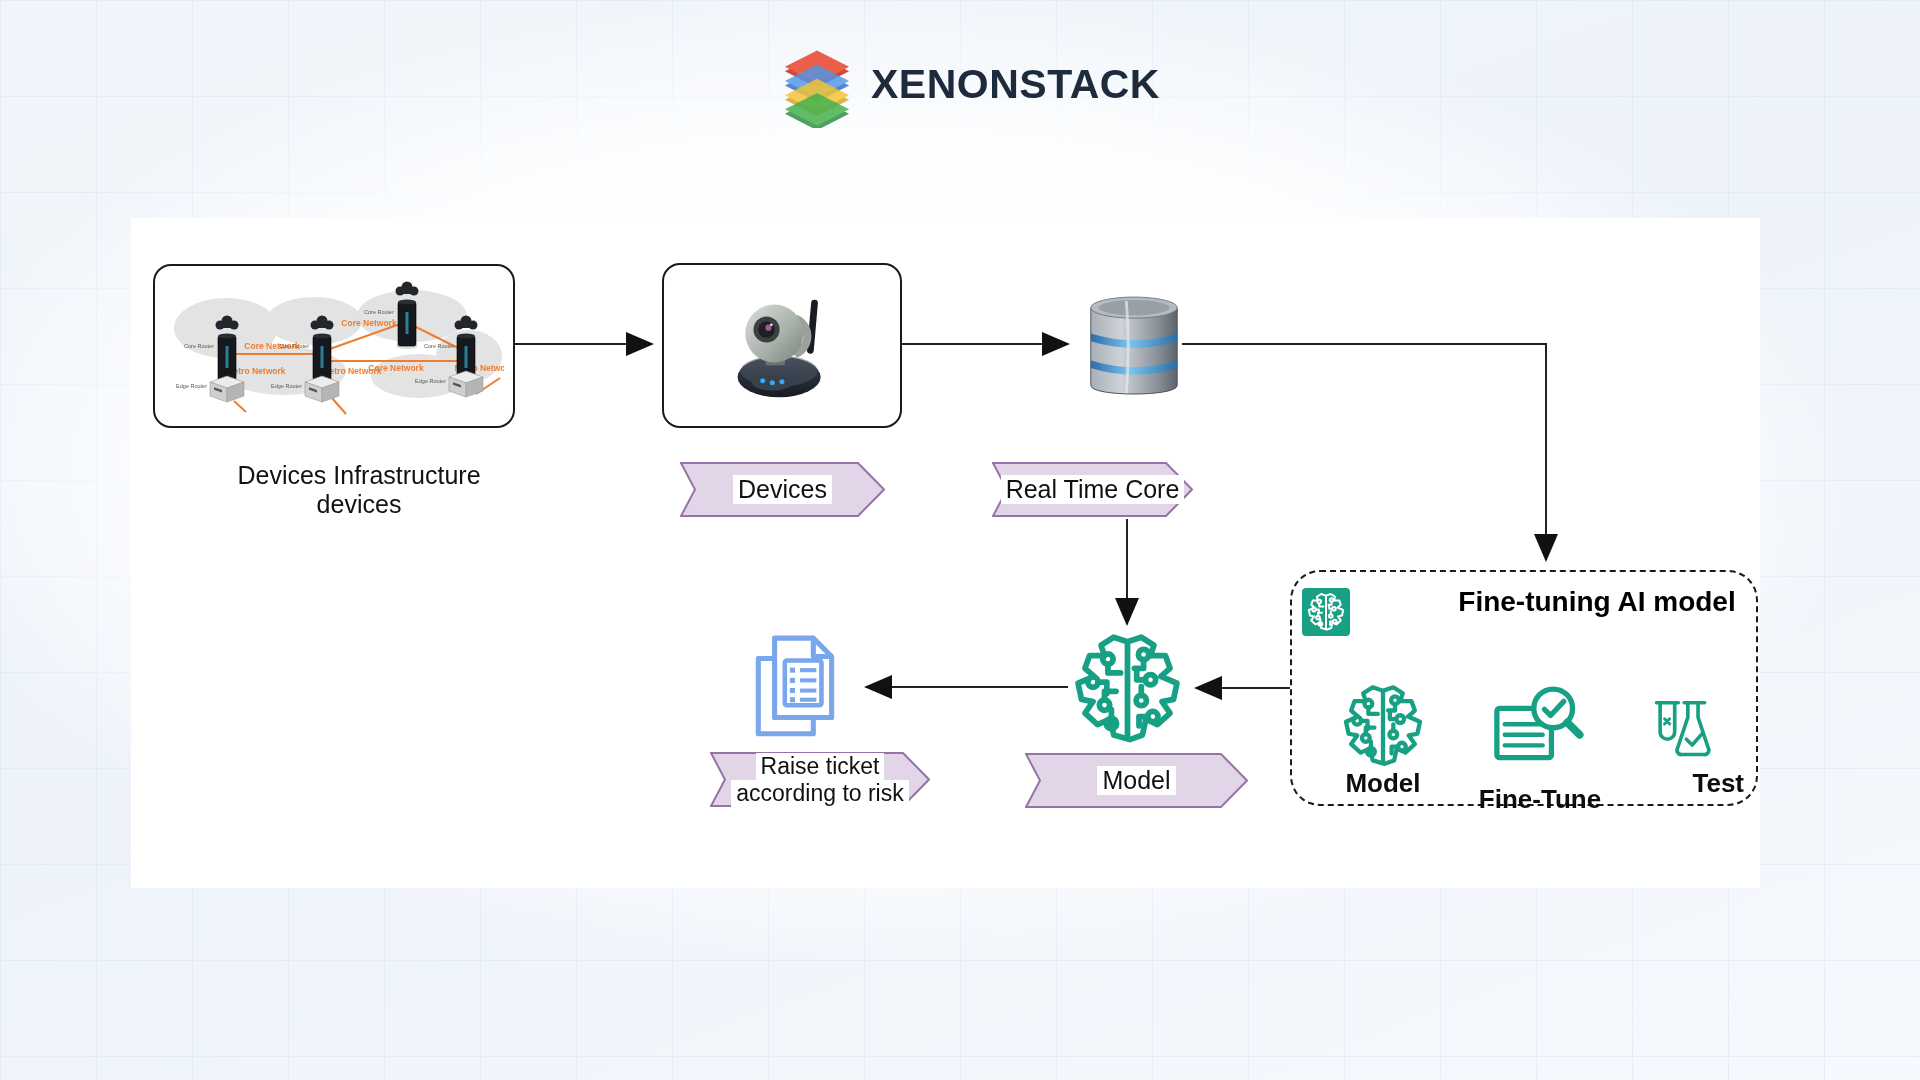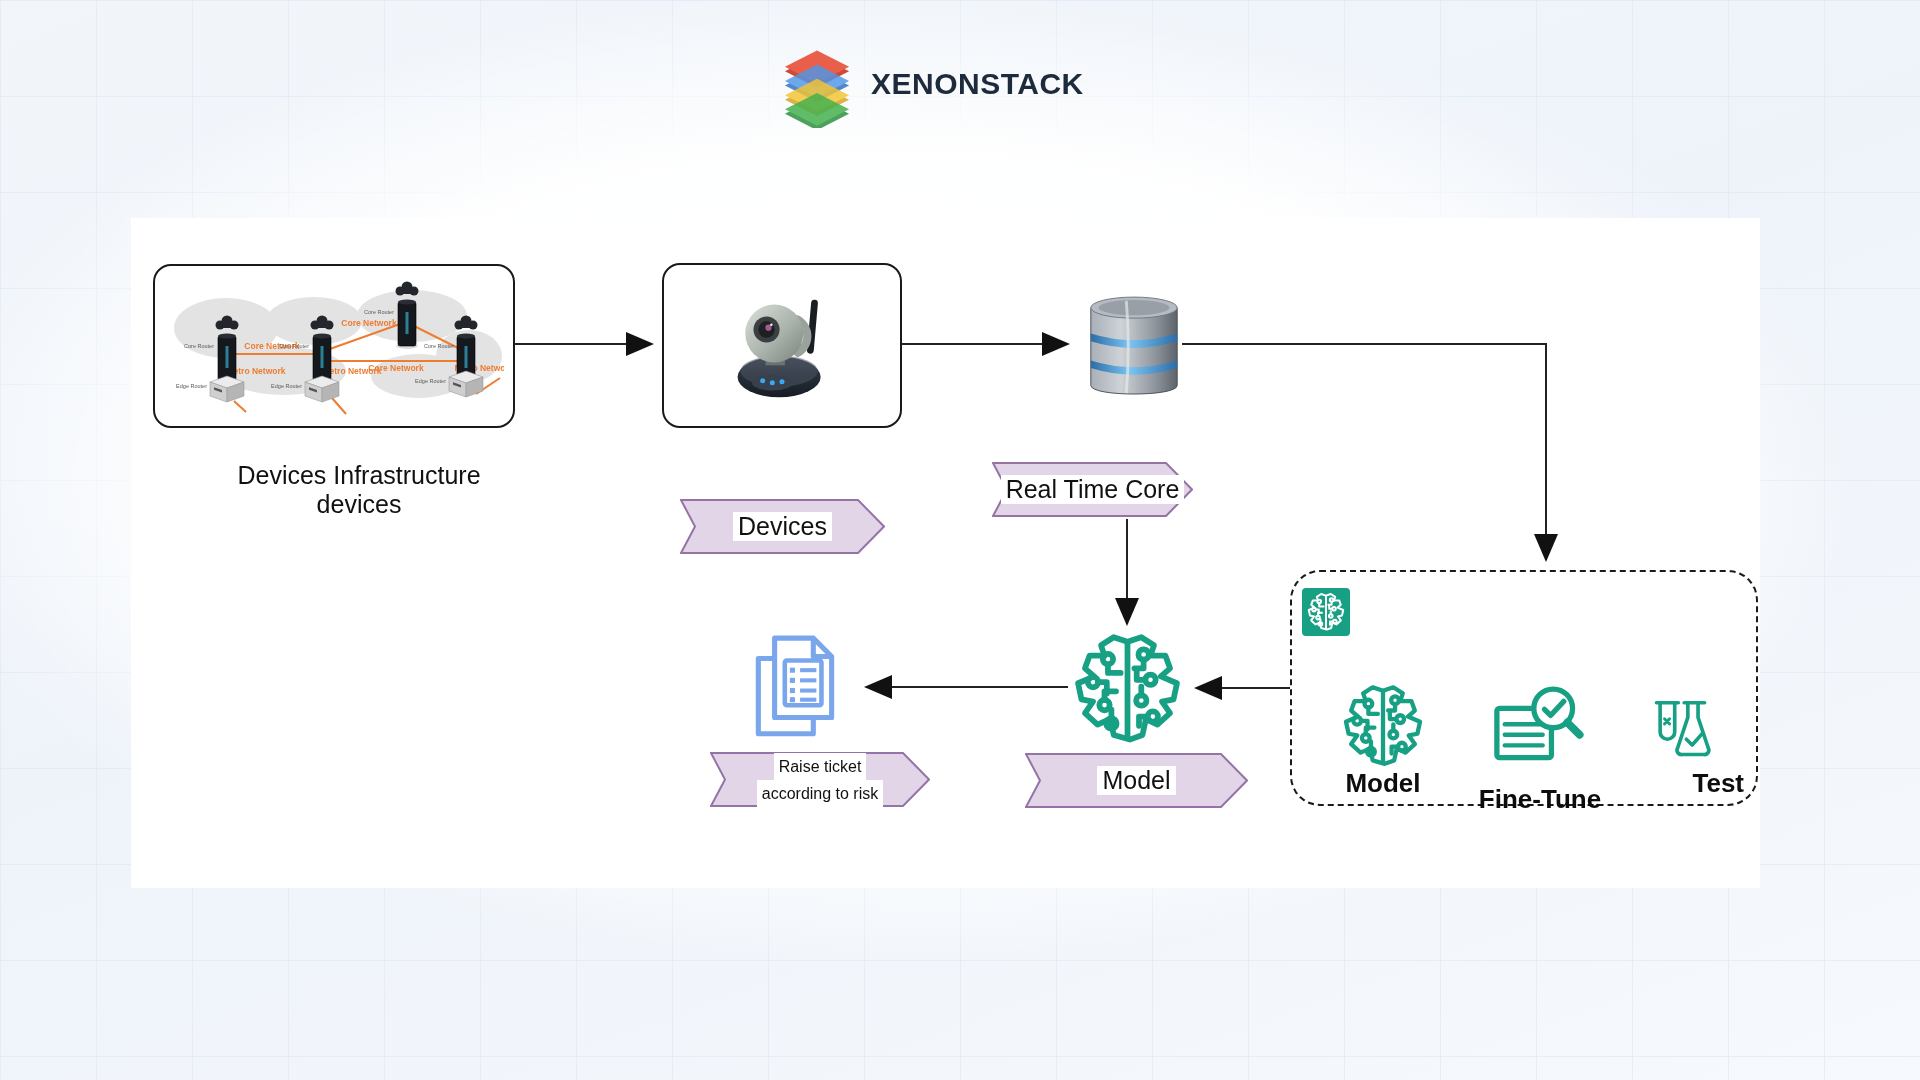--- a/index.html
+++ b/index.html
@@ -20,35 +20,35 @@
   }
   .grid-fade{
     position:absolute;inset:0;
     background:radial-gradient(ellipse 62% 55% at 46% 44%, #ffffff 0%, rgba(255,255,255,.96) 55%, rgba(255,255,255,0) 82%);
   }
   .panel{
     position:absolute;left:131px;top:218px;width:1629px;height:670px;
     background:#fff;
   }
   .brand{position:absolute;left:775px;top:38px;height:92px;display:flex;align-items:center;gap:12px;}
-  .brand-text{font-size:30px;font-weight:bold;color:#1d2b3c;letter-spacing:.5px;}
+  .brand-text{font-size:41px;font-weight:bold;color:#1d2b3c;letter-spacing:.5px;}
   .node{
     position:absolute;background:#fff;border:2px solid #1a1a1a;border-radius:18px;
     display:flex;align-items:center;justify-content:center;
   }
   .connectors{position:absolute;left:0;top:0;pointer-events:none;}
   .connectors line,.connectors polyline{stroke:#222;stroke-width:2;fill:none;}
   .ribbon{position:absolute;height:55px;}
   .ribbon svg{position:absolute;inset:0;}
   .ribbon .lbl{
     position:absolute;inset:0;display:flex;flex-direction:column;align-items:center;justify-content:center;
     font-size:25px;line-height:29px;text-align:center;
   }
   .ribbon .lbl span{background:#fff;padding:0 5px;}
-  .ribbon.small .lbl{font-size:16px;line-height:27px;align-items:center;}
+  .ribbon.small .lbl{font-size:23px;line-height:27px;align-items:center;}
   .ft-box{
     position:absolute;left:1290px;top:570px;width:468px;height:236px;
     border:2.5px dashed #1a1a1a;border-radius:30px;background:#fff;box-sizing:border-box;
   }
   .ft-badge{
     position:absolute;left:10px;top:16px;width:48px;height:48px;border-radius:4px;
     background:var(--teal);display:flex;align-items:center;justify-content:center;
   }
   .ft-title{
     position:absolute;left:150px;top:14px;width:310px;text-align:center;
@@ -252,21 +252,21 @@
   </svg>
 
   <div class="ribbon" style="left:188px;top:462px;width:342px;">
     <svg viewBox="0 0 342 55" width="342" height="55">
         <path d="M1,1 H315 L341,27.5 L315,54 H1 L15,27.5 Z" style="fill:var(--ribbon-fill);stroke:var(--ribbon-stroke)" stroke-width="2"></path>
       </svg>
     <div class="lbl">
         <span>Devices Infrastructure devices</span>
       </div>
   </div>
-  <div class="ribbon" style="left:680px;top:462px;width:205px;margin-top:37px;">
+  <div class="ribbon" style="left:680px;top:462px;width:205px;">
     <svg viewBox="0 0 205 55" width="205" height="55">
         <path d="M1,1 H178 L204,27.5 L178,54 H1 L15,27.5 Z" style="fill:var(--ribbon-fill);stroke:var(--ribbon-stroke)" stroke-width="2"></path>
       </svg>
     <div class="lbl">
         <span>Devices</span>
       </div>
   </div>
   <div class="ribbon" style="left:992px;top:462px;width:201px;">
     <svg viewBox="0 0 201 55" width="201" height="55">
         <path d="M1,1 H174 L200,27.5 L174,54 H1 L15,27.5 Z" style="fill:var(--ribbon-fill);stroke:var(--ribbon-stroke)" stroke-width="2"></path>
@@ -318,20 +318,21 @@
         <span>Model</span>
       </div>
   </div>
 
   <div class="ft-box">
     <div class="ft-badge">
       <svg width="40" height="40" viewBox="0 0 100 96" style="color:#fff">
           <use href="#brainGlyph"></use>
         </svg>
     </div>
+    <div class="ft-title">Fine-tuning AI model</div>
 
     <svg class="abs" style="left:48px;top:112px;color:var(--teal);" width="86" height="84" viewBox="0 0 100 96">
       <use href="#brainGlyph"></use>
     </svg>
     <div class="ft-step-label" style="left:18px;top:196px;width:146px;">Model</div>
 
     <svg class="abs" style="left:198px;top:110px;" width="100" height="88" viewBox="0 0 110 100">
       <g fill="none" style="stroke:var(--teal)" stroke-width="6" stroke-linejoin="round" stroke-linecap="round">
         <rect x="6" y="30" width="62" height="56" rx="3" fill="#fff"></rect>
         <line x1="15" y1="48" x2="58" y2="48" stroke-width="5"></line>

